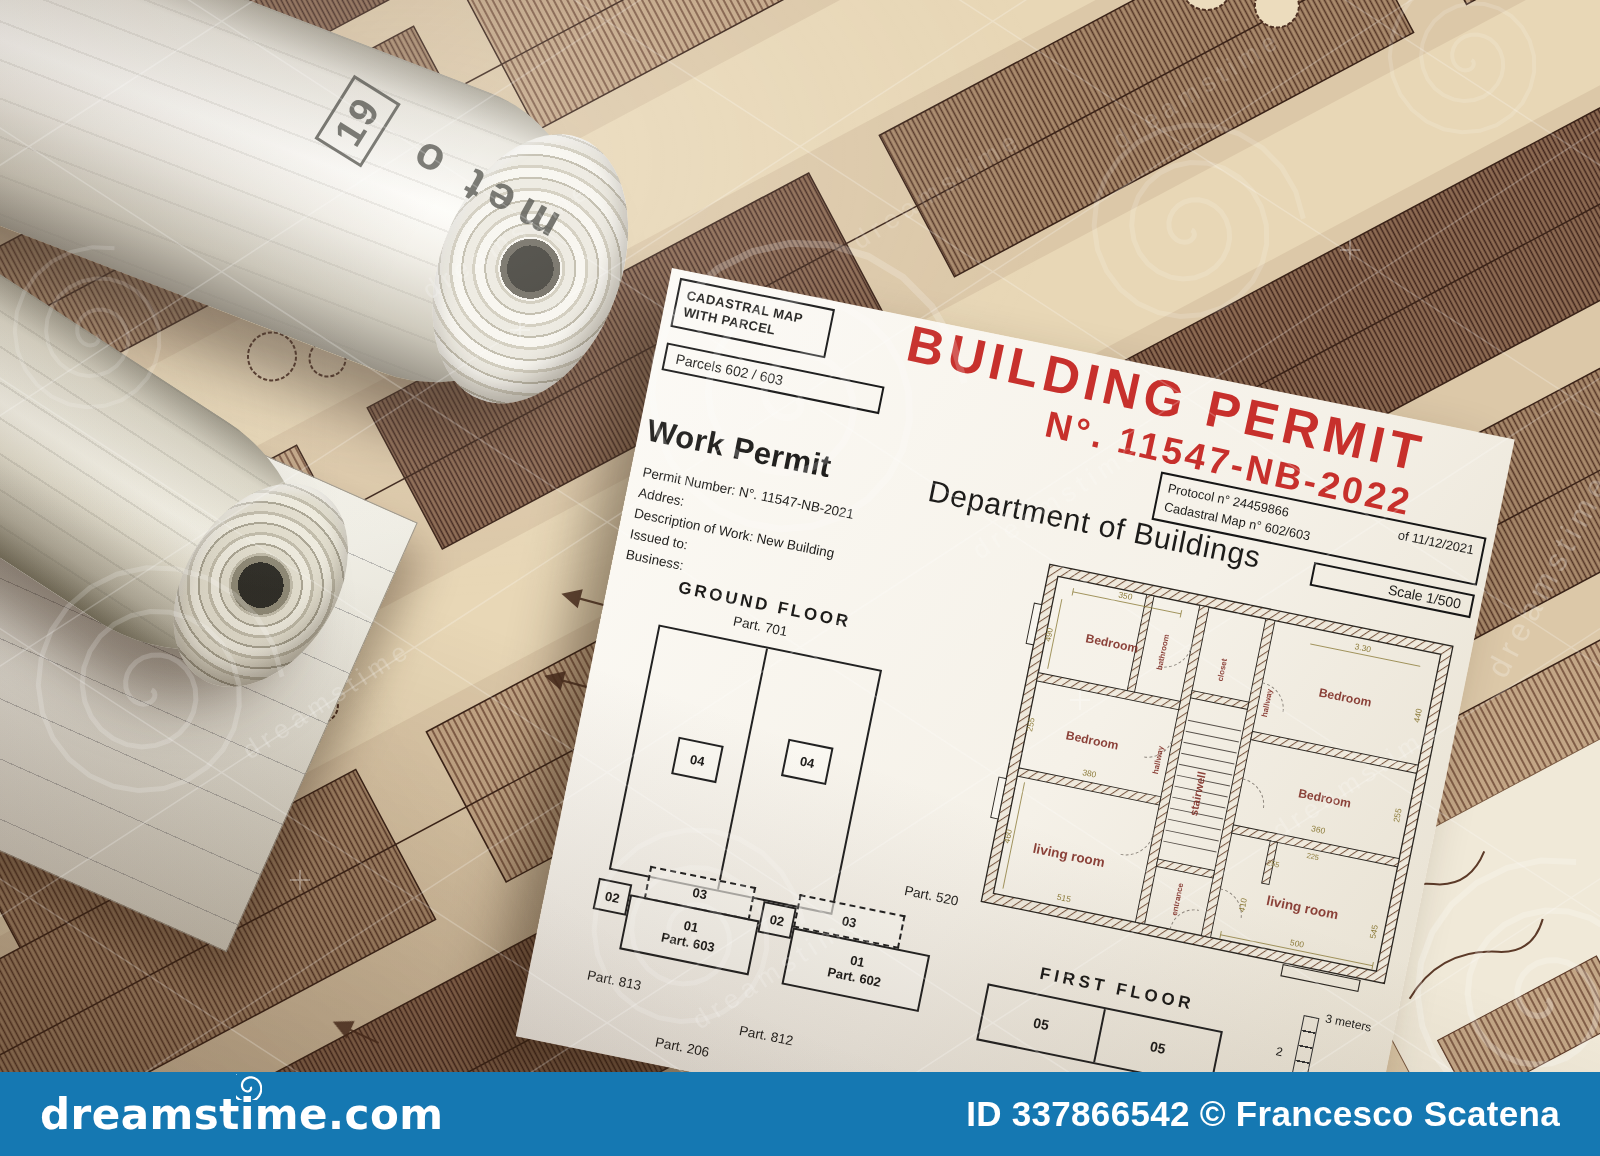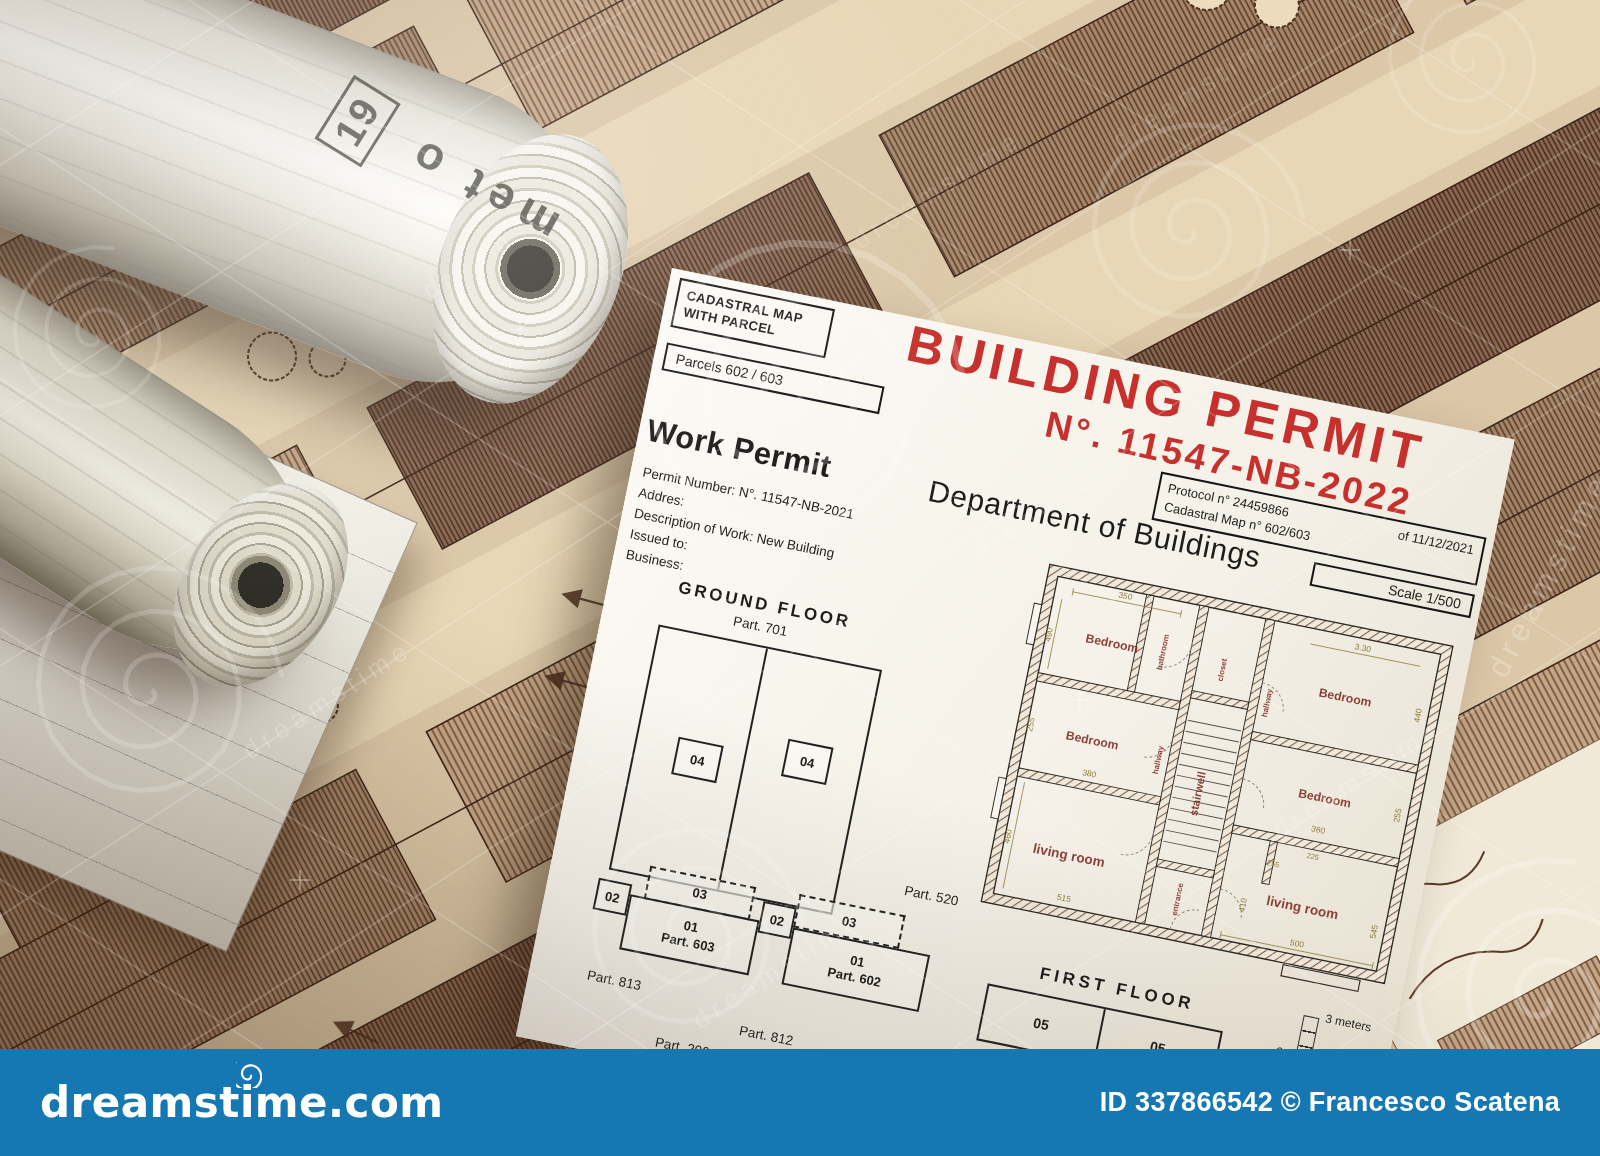--- a/index.html
+++ b/index.html
@@ -124,27 +124,27 @@
 
   
   .wm{position:absolute;left:0;top:0;z-index:5;pointer-events:none;}
   .vignette{position:absolute;left:0;top:0;width:1600px;height:1078px;z-index:4;pointer-events:none;
     background:
       radial-gradient(1200px 800px at 25% 15%, rgba(255,255,255,.20), transparent 55%),
       radial-gradient(1700px 1150px at 80% 45%, transparent 55%, rgba(56,33,16,.22) 100%),
       linear-gradient(200deg, transparent 62%, rgba(56,33,16,.25));}
 
   
-  .footer{position:absolute;left:0;bottom:0;width:1600px;height:107px;z-index:10;
+  .footer{position:absolute;left:0;bottom:0;width:1600px;height:84px;z-index:10;
     background:var(--footer_blue,#1578b2);display:flex;align-items:center;justify-content:space-between;
     padding:0 40px;color:#fff;}
   .logo{position:relative;font-family:"DejaVu Sans","Liberation Sans",sans-serif;
     font-size:42px;font-weight:700;letter-spacing:.5px;}
   .logo-spiral{position:absolute;left:196px;top:-16px;}
-  .credit{font-size:27px;font-weight:600;letter-spacing:.3px;}
+  .credit{font-size:35px;font-weight:600;letter-spacing:.3px;}
 </style>
 </head>
 <body>
 
 <div class="stage">
 
   <svg class="bg" width="1600" height="1078" viewBox="0 0 1600 1078">
     <defs>
       <pattern id="p1" width="5" height="12" patternUnits="userSpaceOnUse">
         <rect width="5" height="12" fill="#a98a6c"></rect>

